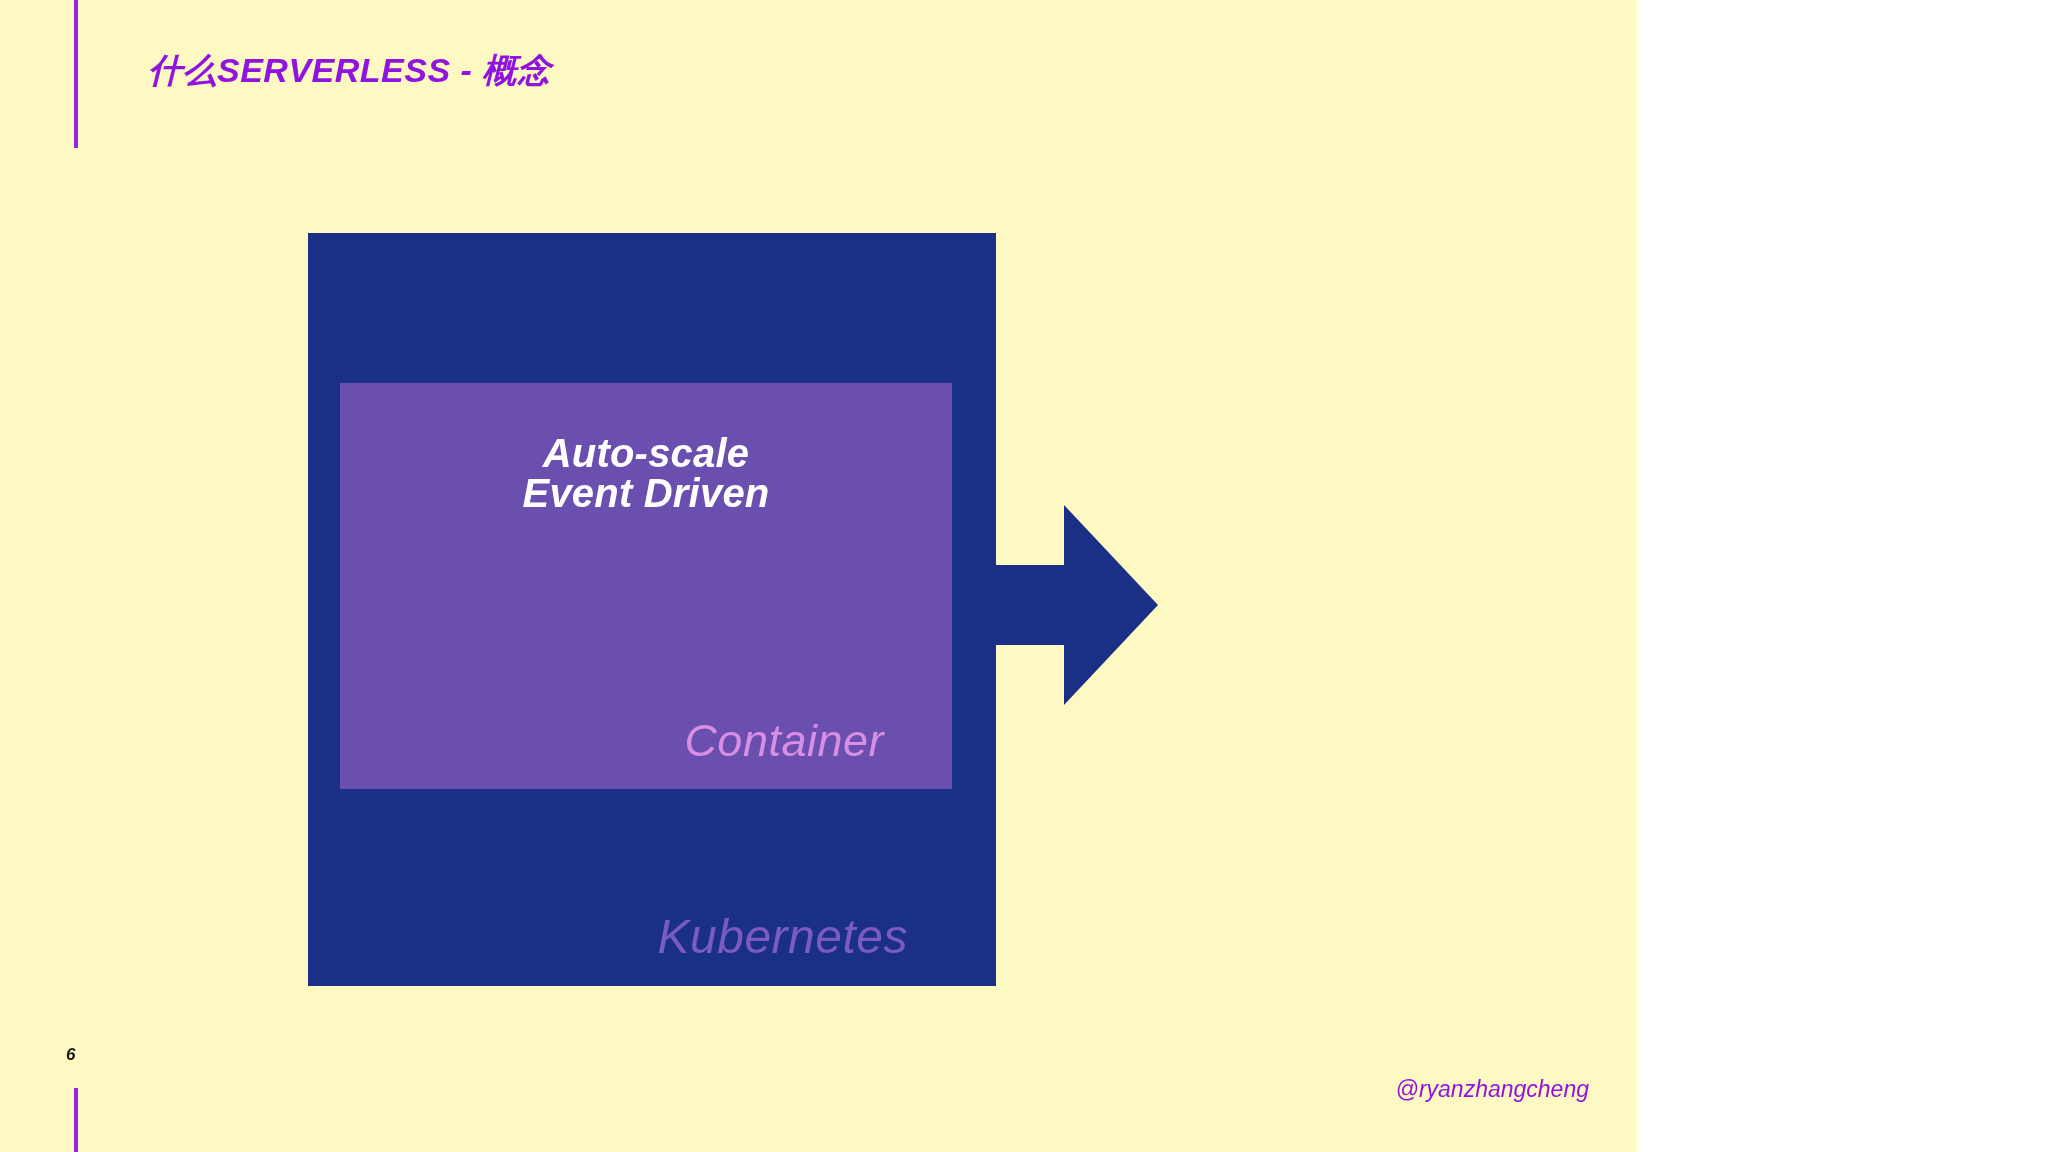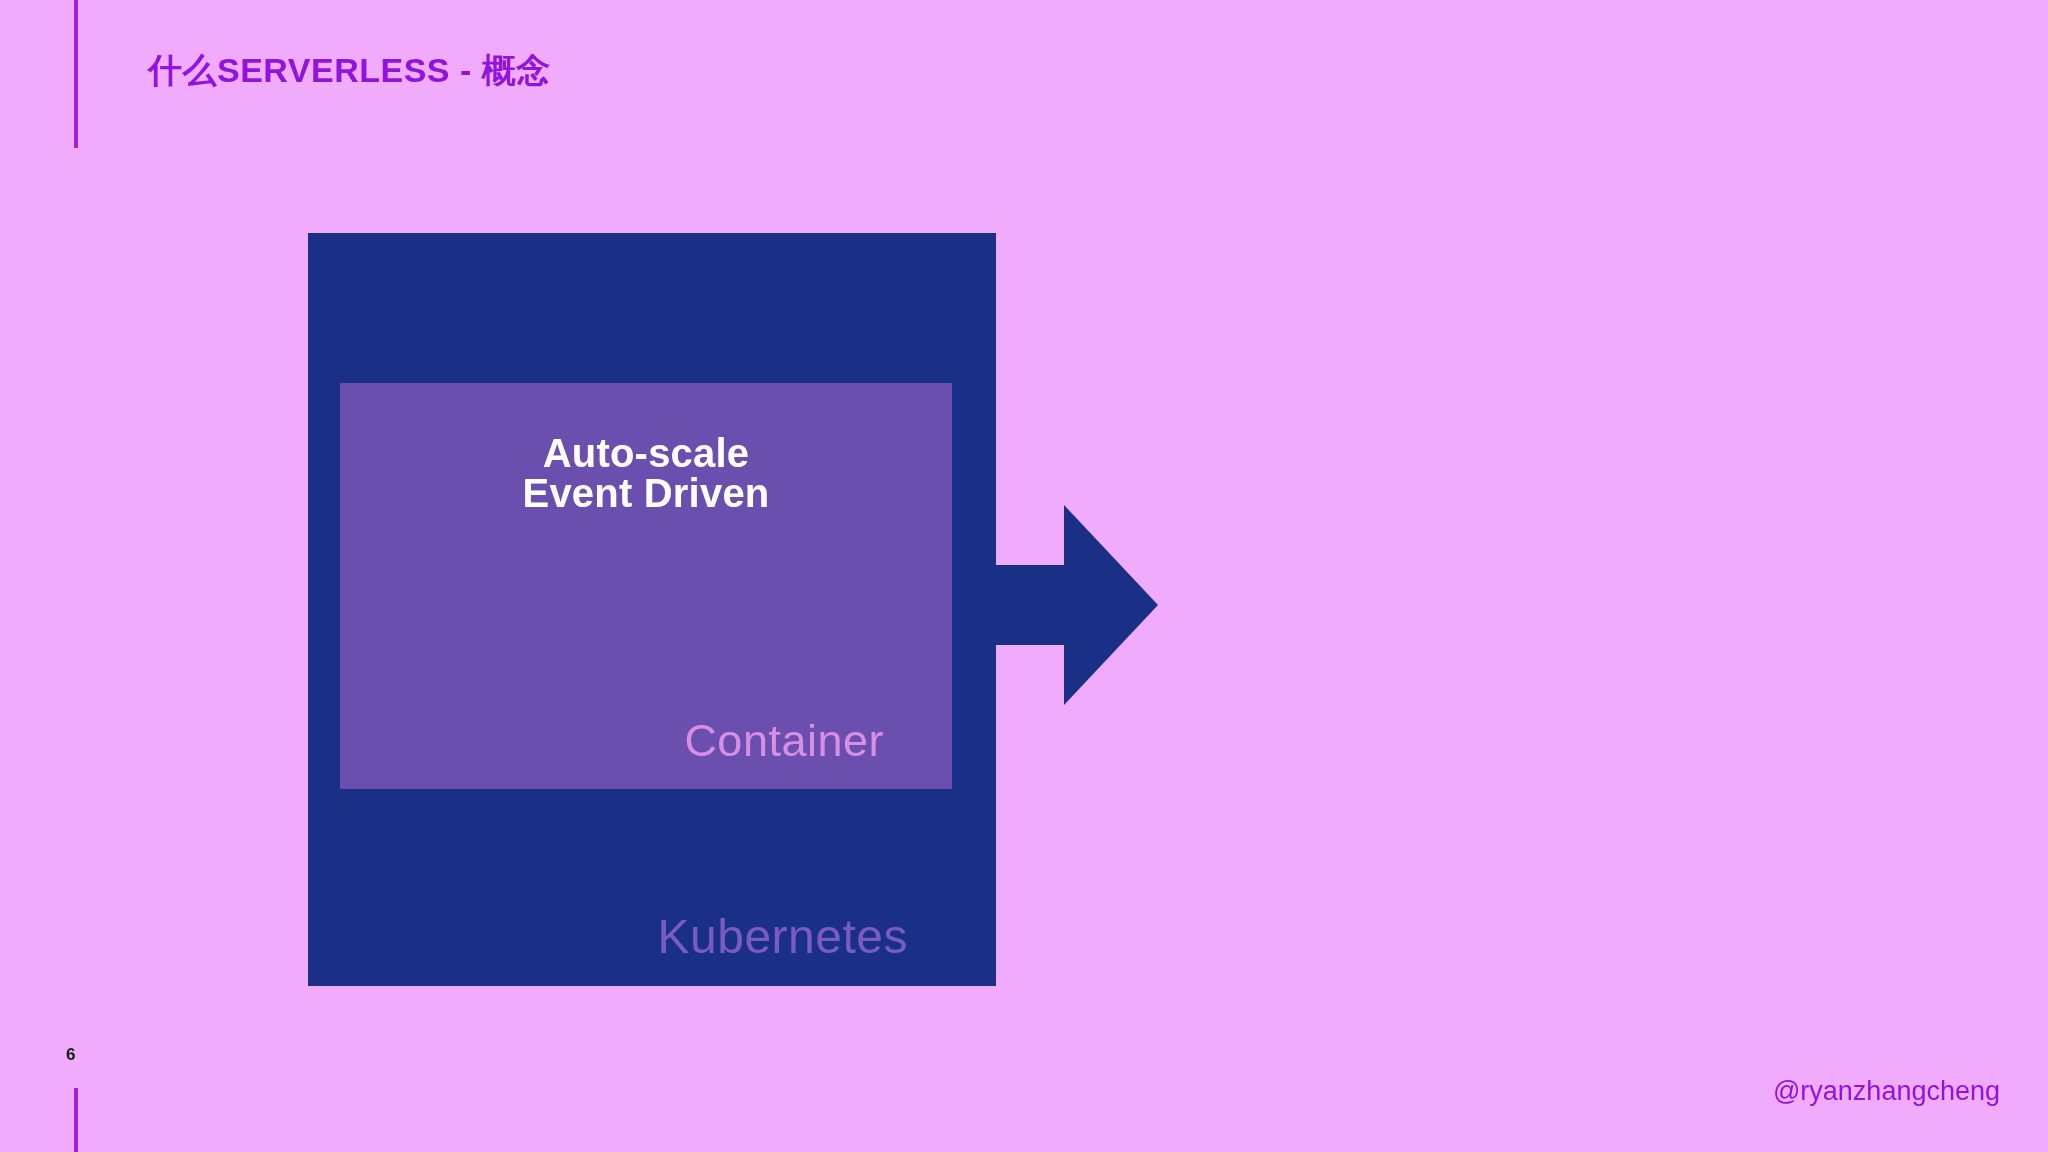--- a/index.html
+++ b/index.html
@@ -5,24 +5,25 @@
   html, body {
     margin: 0;
     padding: 0;
     background: #ffffff;
   }
   body {
     font-family: "Liberation Sans", "DejaVu Sans", sans-serif;
   }
   #slide {
     position: relative;
-    width: 2048px;
+    width: 1637px;
     height: 1152px;
-    background: #f0abfc;
+    background: #fef9c3;
     overflow: hidden;
+    font-style: italic;
   }
 
   
   .accent-bar {
     position: absolute;
     width: 4px;
     background: #a020e0;
   }
   .accent-bar.top    { left: 74px; top: 0px;    height: 148px; }
   .accent-bar.bottom { left: 74px; top: 1088px; height: 64px;  }
@@ -47,21 +48,21 @@
     font-size: 17px;
     font-weight: 700;
     color: #1a1a1a;
   }
 
   
   .handle {
     position: absolute;
     right: 48px;
     top: 1076px;
-    font-size: 27px;
+    font-size: 23px;
     font-weight: 400;
     color: #9013e0;
     white-space: nowrap;
   }
 
   
   .k8s-box {
     position: absolute;
     left: 308px;
     top: 233px;

